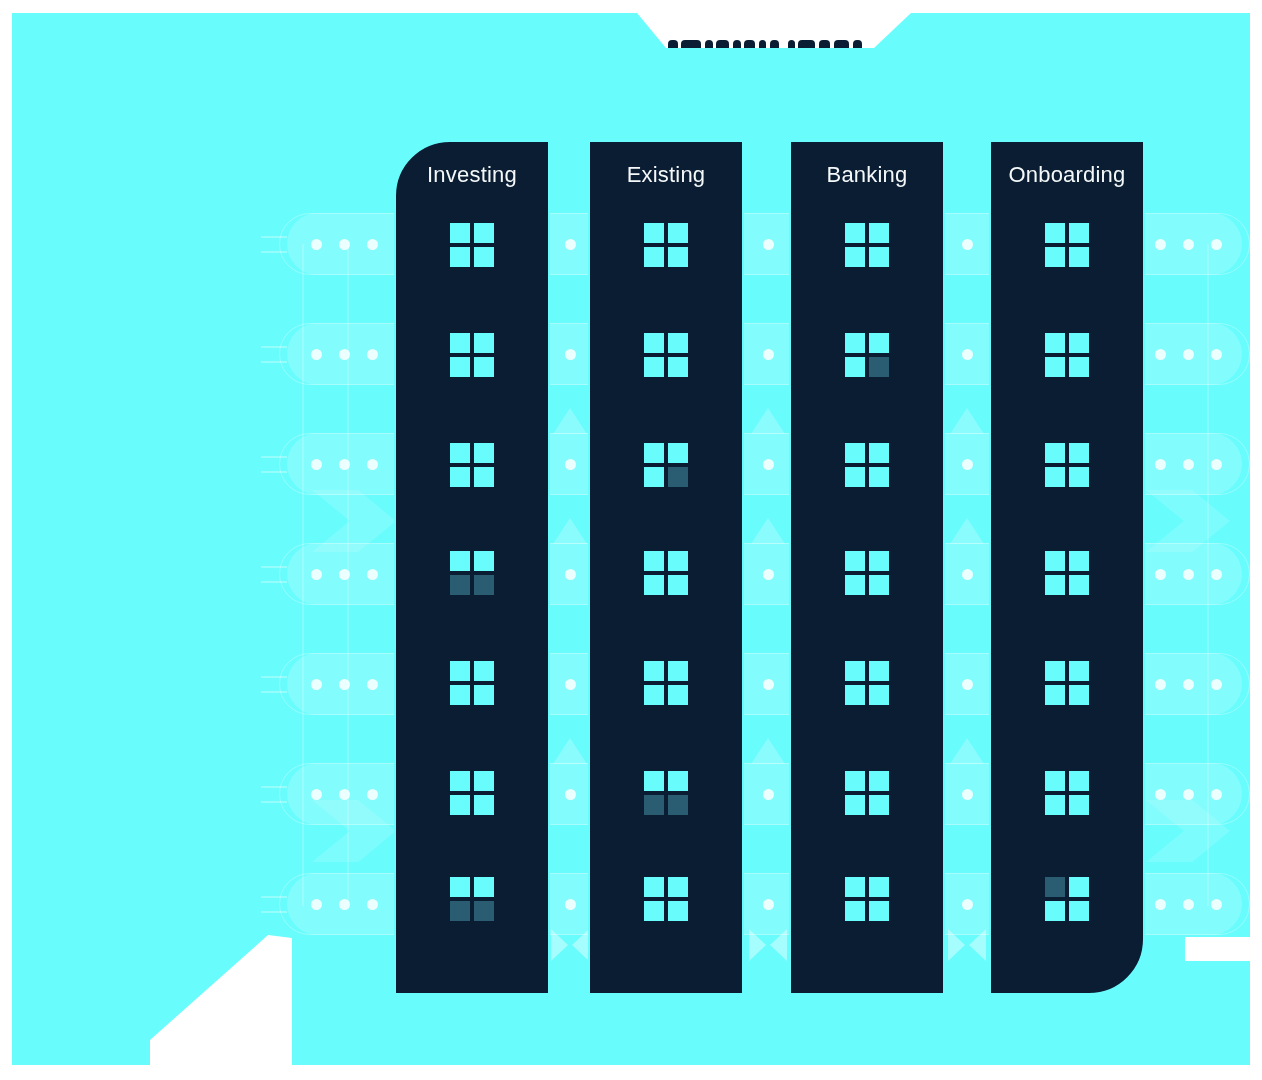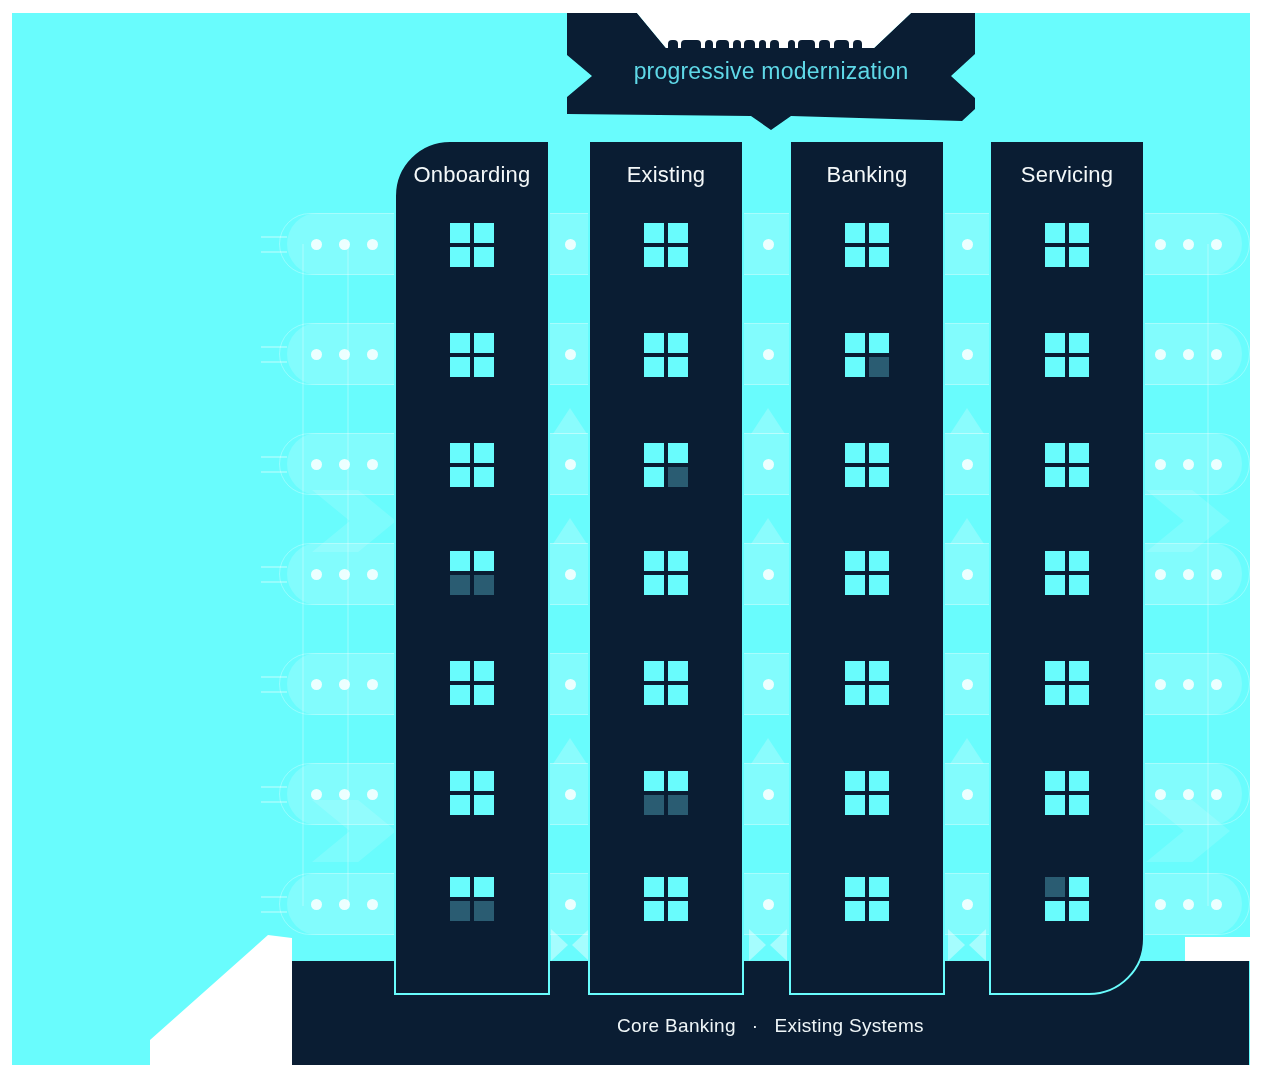--- a/index.html
+++ b/index.html
@@ -211,29 +211,24 @@
       <div class="bowtie-l" style="left: 749px; top: 929px; width: 17px; height: 32px;"></div>
       <div class="bowtie-r" style="left: 770px; top: 929px; width: 17px; height: 32px;"></div>
       <div class="bowtie-l" style="left: 948px; top: 929px; width: 17px; height: 32px;"></div>
       <div class="bowtie-r" style="left: 969px; top: 929px; width: 17px; height: 32px;"></div>
     </div>
   <div id="notches">
       <div class="notch" style="left: 143px; top: 930px; width: 150px; height: 136px; clip-path: polygon(7px 136px, 7px 110px, 125px 5px, 149px 8px, 149px 136px);"></div>
       <div class="notch" style="left: 1185px; top: 937px; width: 65px; height: 24px;"></div>
     </div>
 
-  <div class="base">
-    <div class="base-text">
-      <span>Core Banking</span><span class="sep">·</span><span>Existing Systems</span>
-    </div>
-  </div>
 
   <div id="towers">
       <div class="tower round-tl" style="left: 394px;">
-        <div class="tower-label">Onboarding</div>
+        <div class="tower-label">Investing</div>
         <div class="window" style="left: 54px; top: 81px;">
           <div class="pane"></div>
           <div class="pane"></div>
           <div class="pane"></div>
           <div class="pane"></div>
         </div>
         <div class="window" style="left: 54px; top: 191px;">
           <div class="pane"></div>
           <div class="pane"></div>
           <div class="pane"></div>
@@ -354,21 +349,21 @@
           <div class="pane"></div>
         </div>
         <div class="window" style="left: 54px; top: 735px;">
           <div class="pane"></div>
           <div class="pane"></div>
           <div class="pane"></div>
           <div class="pane"></div>
         </div>
       </div>
       <div class="tower round-br" style="left: 989px;">
-        <div class="tower-label">Servicing</div>
+        <div class="tower-label">Onboarding</div>
         <div class="window" style="left: 54px; top: 81px;">
           <div class="pane"></div>
           <div class="pane"></div>
           <div class="pane"></div>
           <div class="pane"></div>
         </div>
         <div class="window" style="left: 54px; top: 191px;">
           <div class="pane"></div>
           <div class="pane"></div>
           <div class="pane"></div>
@@ -400,23 +395,20 @@
         </div>
         <div class="window" style="left: 54px; top: 735px;">
           <div class="pane dim"></div>
           <div class="pane"></div>
           <div class="pane"></div>
           <div class="pane"></div>
         </div>
       </div>
     </div>
 
-  <div class="banner">
-    <div class="banner-title">progressive modernization</div>
-  </div>
   <div class="white-cutout"></div>
   <div id="bumps">
       <div class="bump" style="left: 668px; width: 10px;"></div>
       <div class="bump" style="left: 681px; width: 20px;"></div>
       <div class="bump" style="left: 705px; width: 8px;"></div>
       <div class="bump" style="left: 716px; width: 13px;"></div>
       <div class="bump" style="left: 733px; width: 8px;"></div>
       <div class="bump" style="left: 744px; width: 11px;"></div>
       <div class="bump" style="left: 759px; width: 7px;"></div>
       <div class="bump" style="left: 770px; width: 9px;"></div>

